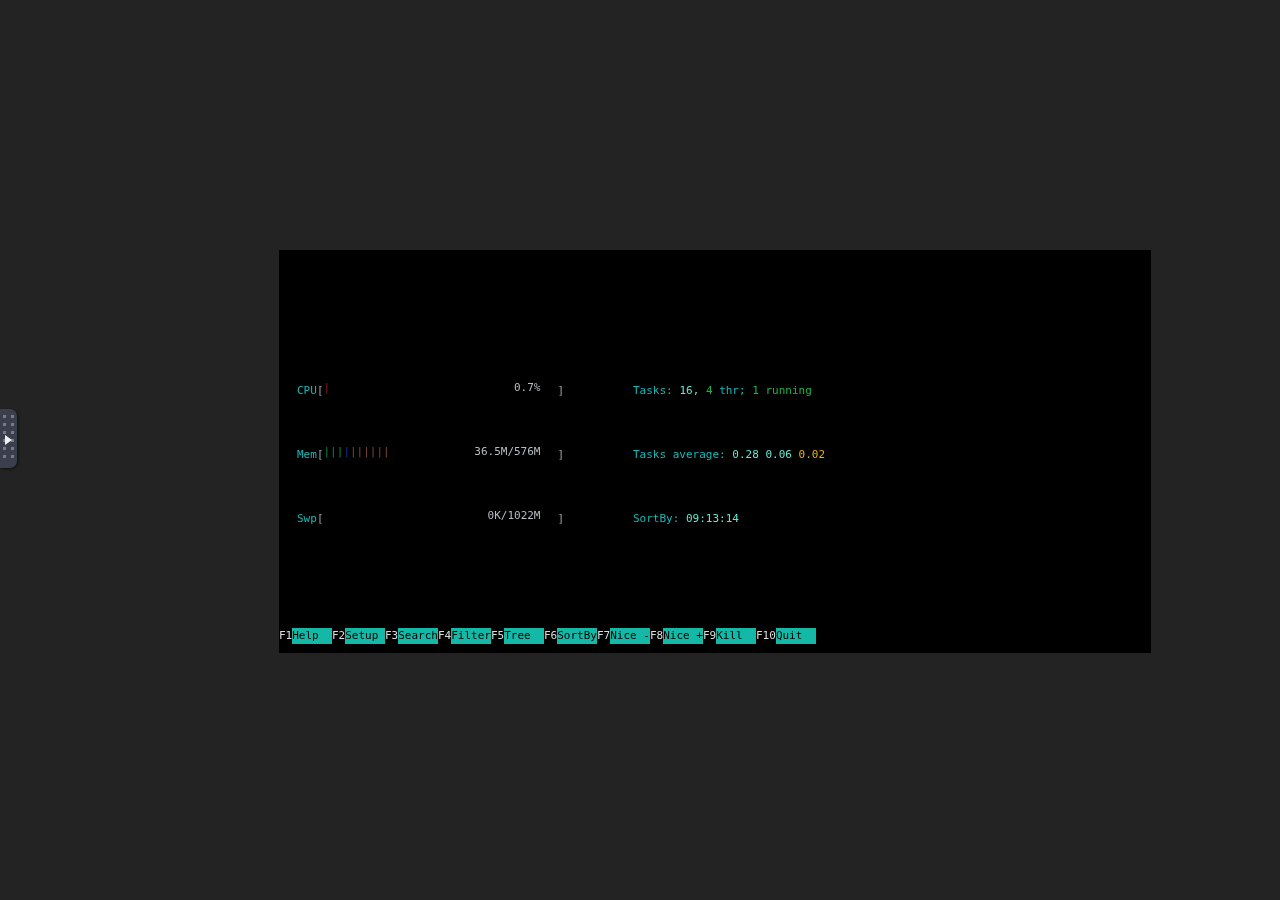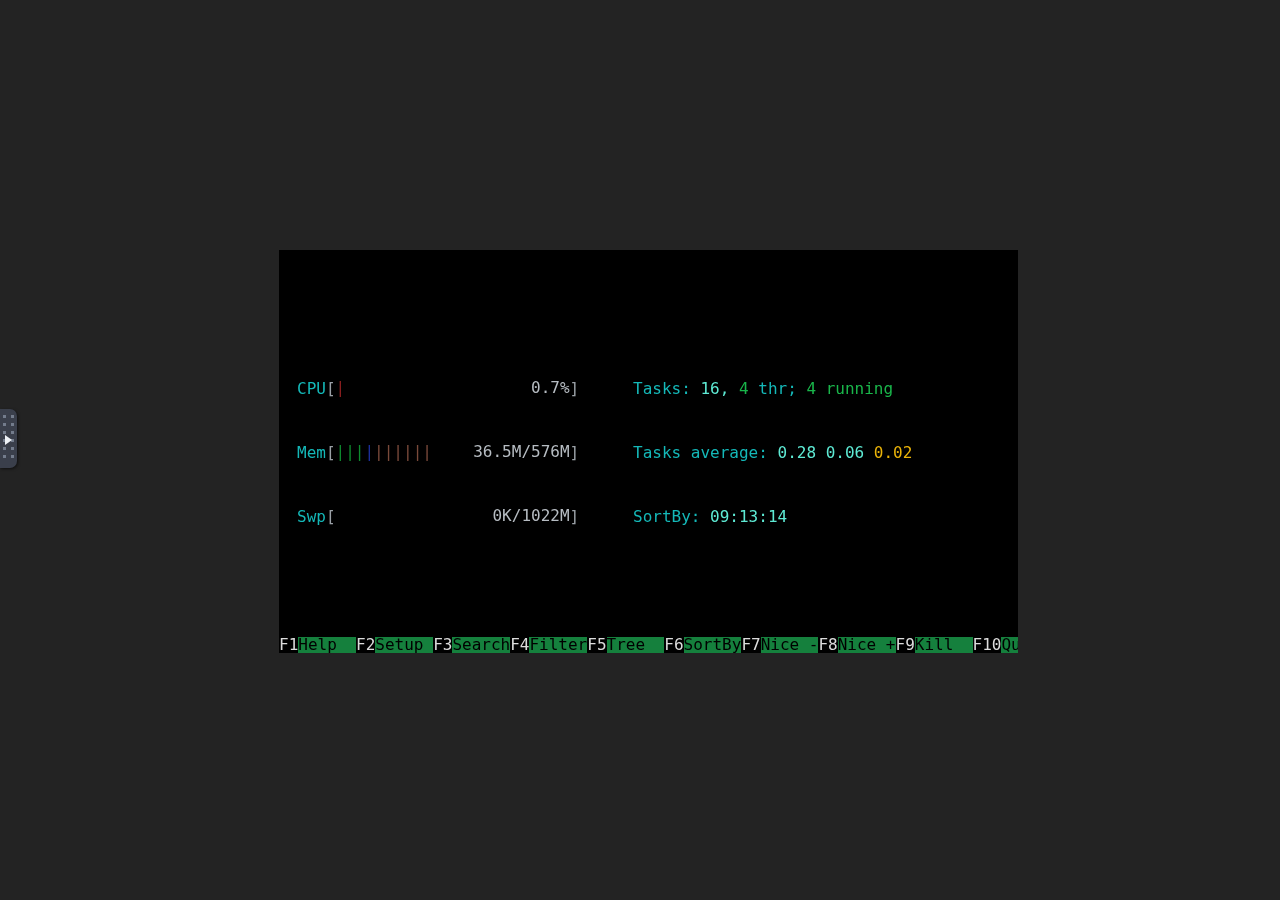--- a/index.html
+++ b/index.html
@@ -53,25 +53,25 @@
     border-top: 5px solid transparent;
     border-bottom: 5px solid transparent;
     border-left: 7px solid #eef2f7;
   }
 
   
   #terminal {
     position: absolute;
     left: 279px;
     top: 250px;
-    width: 739px;
+    width: 872px;
     height: 403px;
     background: #000000;
     font-family: "DejaVu Sans Mono", "Liberation Mono", monospace;
-    font-size: 16px;
+    font-size: 11px;
     line-height: 16px;
     letter-spacing: 0px;
     white-space: pre;
     overflow: hidden;
   }
 
   .term-line {
     height: 16px;
     line-height: 16px;
     white-space: pre;
@@ -99,54 +99,54 @@
     position: relative;
     height: 14px;
   }
   .m-bars {
     position: absolute;
     left: 0; top: 0;
     white-space: pre;
   }
   .m-val {
     position: absolute;
-    right: 0; top: 0;
+    right: 17px; top: 0;
     color: #b6bcc2;
   }
 
   
   .b-red    { color: #8c1f1f; }
   .b-green  { color: #0e8a2e; }
   .b-blue   { color: #1c2f9c; }
   .b-dim    { color: #7a4a3a; }
 
   
   .s-key  { color: #14b8b8; }
   .s-grn  { color: #19b54a; }
   .s-dim  { color: #eab308; }
   .s-wht  { color: #5eead4; }
 
   
   #fnbar {
     position: absolute;
     left: 0;
-    bottom: 0;
+    bottom: 9px;
     width: 722px;
     height: 16px;
     line-height: 16px;
     background: #000;
     display: flex;
     white-space: pre;
   }
   #fnbar .fk {
     background: #000000;
     color: #dcdcdc;
   }
   #fnbar .fl {
-    background: #15803d;
+    background: #14b8a6;
     color: #000000;
   }
 </style>
 </head>
 <body>
 
 <div id="sidebar-handle">
   <div class="dotgrid">
     <i></i>
       <i></i>
@@ -167,21 +167,21 @@
 <div id="terminal">
 
   
   <div id="meters">
 
     <div class="term-line meter-row">
       <div class="meter-left">
         <span class="m-label">CPU</span><span class="m-brk">[</span><span class="m-gauge"><span class="m-bars" id="cpu-bars"><span class="b-red">|</span><span>                   </span></span><span class="m-val">0.7%</span></span><span class="m-brk">]</span>
       </div>
       <div class="meter-right">
-        <span class="s-key">Tasks:</span><span> </span><span class="s-wht">16</span><span class="s-wht">,</span><span> </span><span class="s-grn">4</span><span> </span><span class="s-key">thr;</span><span> </span><span class="s-grn">4 running</span>
+        <span class="s-key">Tasks:</span><span> </span><span class="s-wht">16</span><span class="s-wht">,</span><span> </span><span class="s-grn">4</span><span> </span><span class="s-key">thr;</span><span> </span><span class="s-grn">1 running</span>
       </div>
     </div>
 
     <div class="term-line meter-row">
       <div class="meter-left">
         <span class="m-label">Mem</span><span class="m-brk">[</span><span class="m-gauge"><span class="m-bars" id="mem-bars"><span class="b-green">|||</span><span class="b-blue">|</span><span class="b-dim">||||||</span><span>          </span></span><span class="m-val">36.5M/576M</span></span><span class="m-brk">]</span>
       </div>
       <div class="meter-right">
         <span class="s-key">Tasks average:</span><span> </span><span class="s-wht">0.28</span><span> </span><span class="s-wht">0.06</span><span> </span><span class="s-dim">0.02</span>
       </div>

